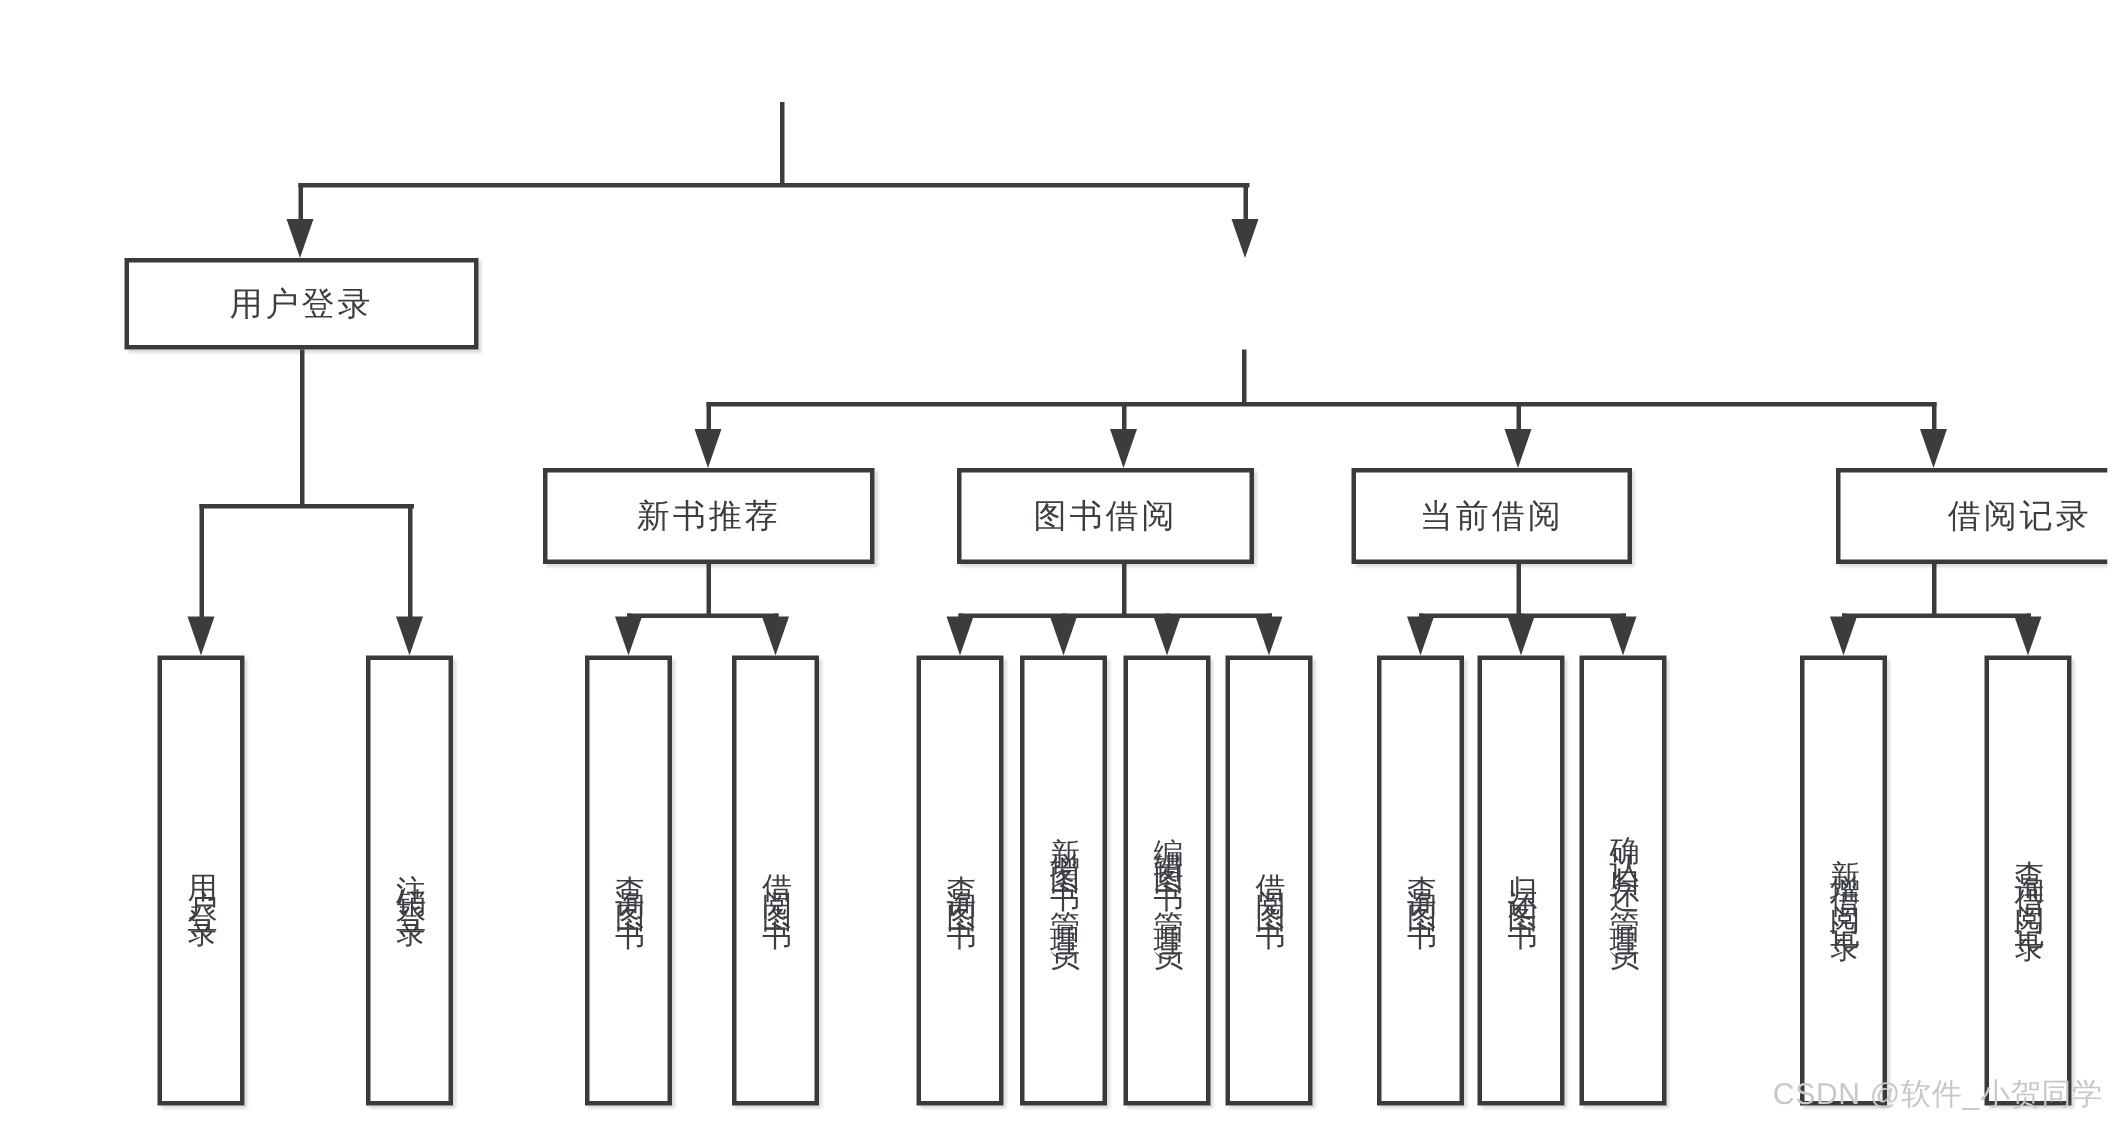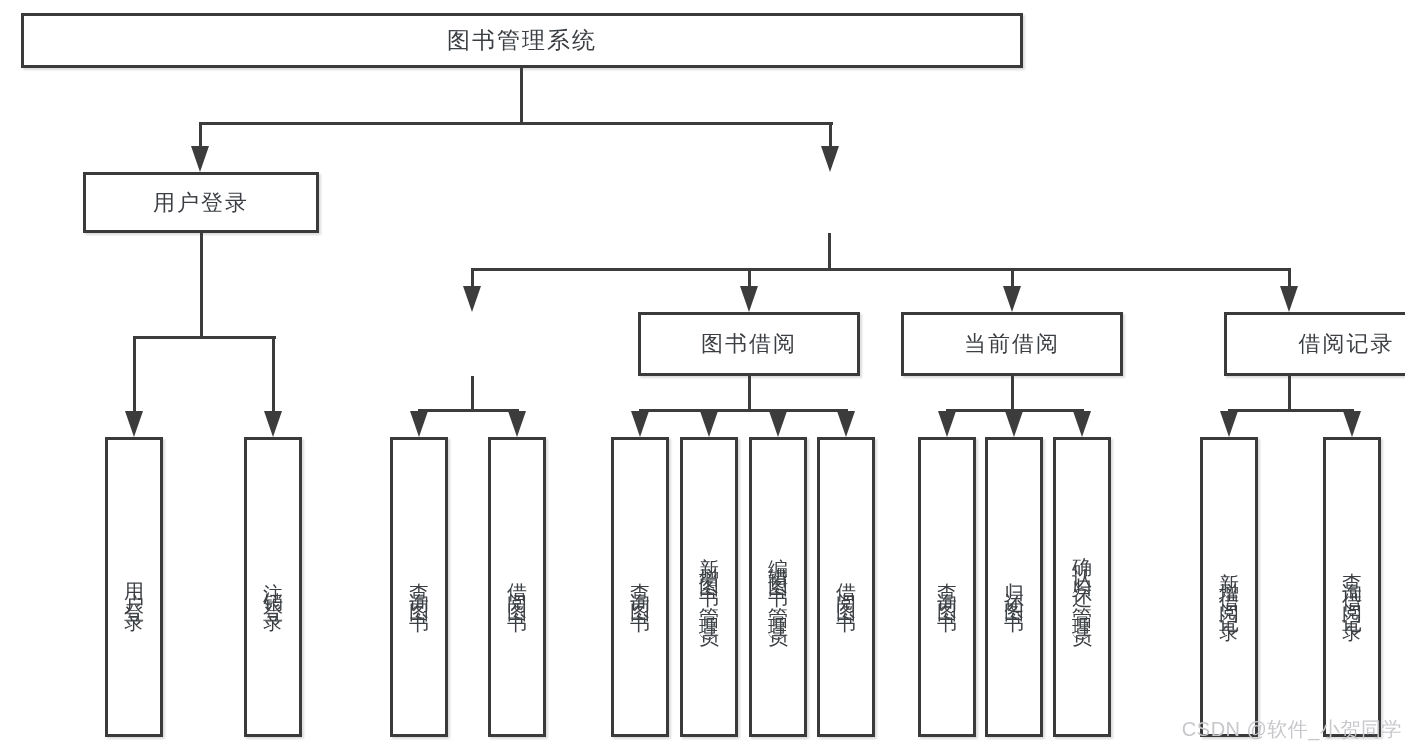--- a/index.html
+++ b/index.html
@@ -26,23 +26,20 @@
 
   
   #watermark{position:absolute;top:716px;right:3px;font-size:20px;color:#c8c8cc;
              letter-spacing:0.5px;white-space:nowrap;z-index:6;}
 </style>
 </head>
 <body>
 
 <div id="canvas">
 
-  <div class="box title" style="left:21px;top:13px;width:1002px;height:55px;">
-    <span class="hlabel">图书管理系统</span>
-  </div>
 
   <div class="vl" style="left:520px;top:68px;height:56px;"></div>
   <div class="hl" style="left:199px;top:122px;width:634px;"></div>
   <div class="vl" style="left:199px;top:122px;height:28px;"></div>
   <div class="ah" style="left:191px;top:146px;"></div>
   <div class="vl" style="left:829px;top:122px;height:28px;"></div>
   <div class="ah" style="left:821px;top:146px;"></div>
 
   <div class="box lvl2" style="left:83px;width:236px;">
     <span class="hlabel">用户登录</span>
@@ -59,24 +56,27 @@
   <div class="hl" style="left:471px;top:268px;width:820px;"></div>
   <div class="vl" style="left:471px;top:268px;height:22px;"></div>
   <div class="ah" style="left:463px;top:286px;"></div>
   <div class="vl" style="left:748px;top:268px;height:22px;"></div>
   <div class="ah" style="left:740px;top:286px;"></div>
   <div class="vl" style="left:1011px;top:268px;height:22px;"></div>
   <div class="ah" style="left:1003px;top:286px;"></div>
   <div class="vl" style="left:1288px;top:268px;height:22px;"></div>
   <div class="ah" style="left:1280px;top:286px;"></div>
 
-  <div class="box sect" style="left:638px;width:222px;text-align:right;">
+  <div class="box sect" style="left:362px;width:221px;">
+    <span class="hlabel">新书推荐</span>
+  </div>
+  <div class="box sect" style="left:638px;width:198px;text-align:right;">
     <span class="hlabel">图书借阅</span>
   </div>
-  <div class="box sect" style="left:901px;width:222px;">
+  <div class="box sect" style="left:901px;width:187px;">
     <span class="hlabel">当前借阅</span>
   </div>
   <div class="box sect" style="left:1224px;width:245px;">
     <span class="hlabel">借阅记录</span>
   </div>
 
   <div class="vl" style="left:471px;top:376px;height:34px;"></div>
   <div class="vl" style="left:748px;top:376px;height:34px;"></div>
   <div class="vl" style="left:1011px;top:376px;height:34px;"></div>
   <div class="vl" style="left:1288px;top:376px;height:34px;"></div>

